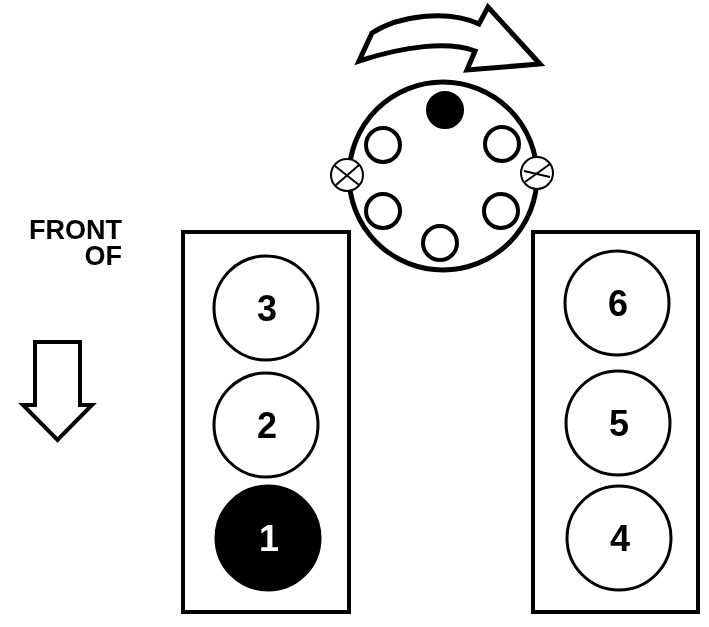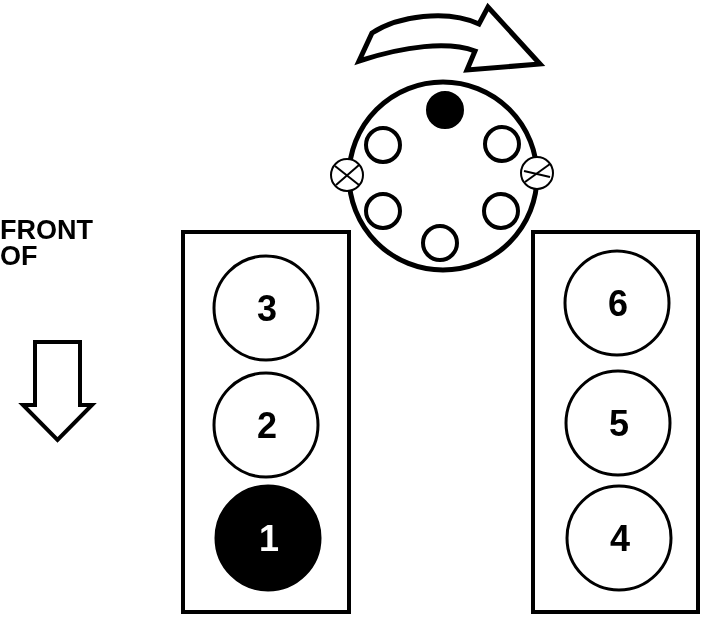--- a/index.html
+++ b/index.html
@@ -14,21 +14,21 @@
   .diagram-svg {
     position: absolute;
     left: 0; top: 0;
     width: 709px; height: 627px;
   }
   .front-label {
     position: absolute;
     left: 0;
     top: 217px;
     width: 122px;
-    text-align: left;
+    text-align: right;
     font-weight: bold;
     font-size: 27px;
     line-height: 26px;
     color: #000000;
     letter-spacing: 0px;
     user-select: none;
   }
   .cyl-num {
     font-family: "Liberation Sans", sans-serif;
     font-weight: bold;

